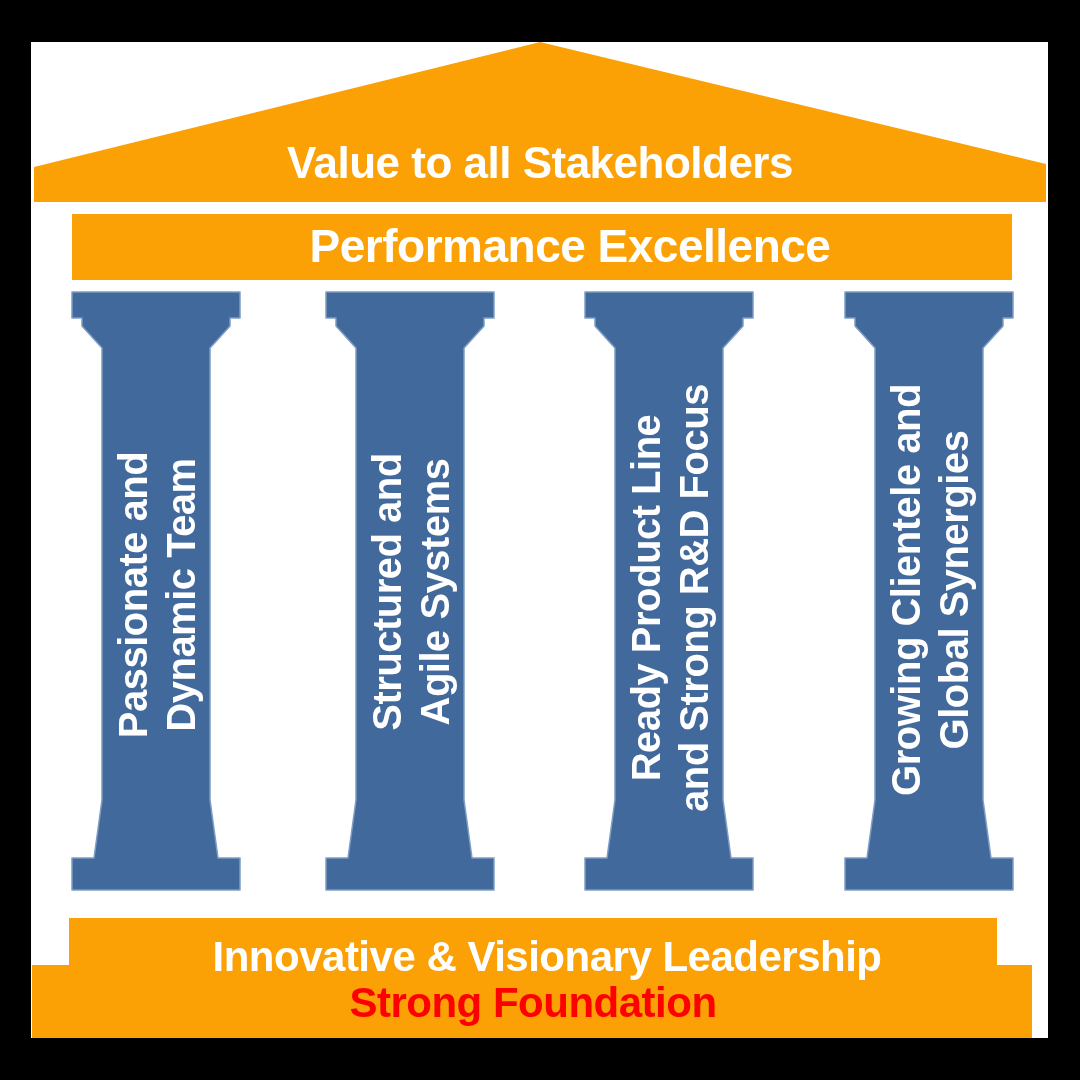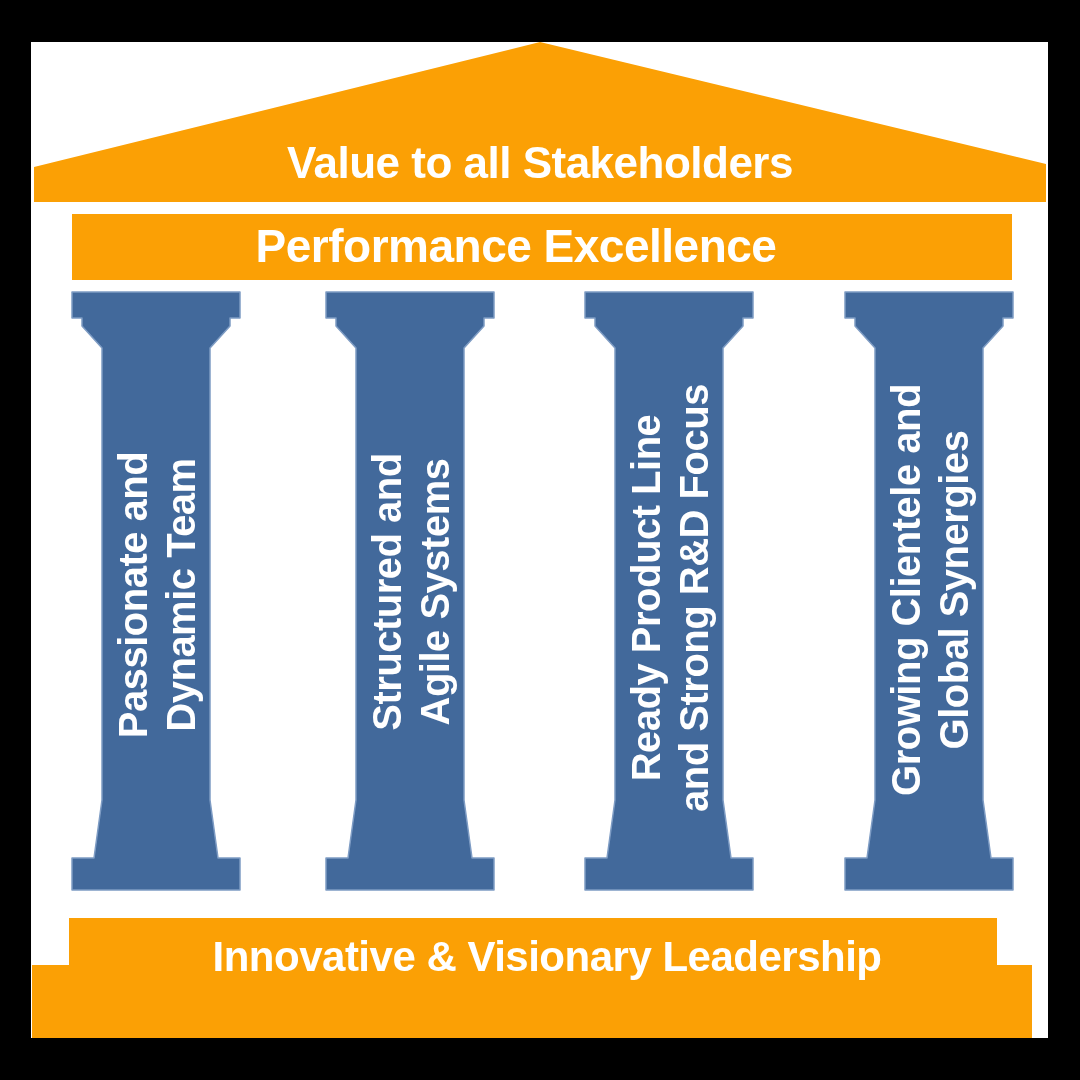--- a/index.html
+++ b/index.html
@@ -73,34 +73,35 @@
     <polygon class="pillar-shape" points="72,292 240,292 240,318 230,318 230,326 210,348 210,800 218,858 240,858 240,890 72,890 72,858 94,858 102,800 102,348 82,326 82,318 72,318"></polygon>
     <polygon class="pillar-shape" points="326,292 494,292 494,318 484,318 484,326 464,348 464,800 472,858 494,858 494,890 326,890 326,858 348,858 356,800 356,348 336,326 336,318 326,318"></polygon>
     <polygon class="pillar-shape" points="585,292 753,292 753,318 743,318 743,326 723,348 723,800 731,858 753,858 753,890 585,890 585,858 607,858 615,800 615,348 595,326 595,318 585,318"></polygon>
     <polygon class="pillar-shape" points="845,292 1013,292 1013,318 1003,318 1003,326 983,348 983,800 991,858 1013,858 1013,890 845,890 845,858 867,858 875,800 875,348 855,326 855,318 845,318"></polygon>
 
     <polygon class="orange-shape" points="69,918 997,918 997,965 1032,965 1032,1038 32,1038 32,965 69,965"></polygon>
   </svg>
 
   <div class="txt roof-title" style="left:540px; top:163px;">Value to all Stakeholders</div>
 
-  <div class="txt beam-title" style="left:516px; top:246px;">Performance Excellence</div>
+  <div class="txt beam-title" style="left:570px; top:246px;">Performance Excellence</div>
 
   <div class="pillar-label" style="left:157px; top:595px;">
     <div>Passionate and</div>
     <div>Dynamic Team</div>
   </div>
   <div class="pillar-label" style="left:411px; top:592px;">
     <div>Structured and</div>
     <div>Agile Systems</div>
   </div>
   <div class="pillar-label" style="left:670px; top:598px;">
     <div>Ready Product Line</div>
     <div>and Strong R&amp;D Focus</div>
   </div>
   <div class="pillar-label" style="left:930px; top:590px;">
     <div>Growing Clientele and</div>
     <div>Global Synergies</div>
   </div>
 
   <div class="txt foundation-l1" style="left:533px; top:957px;margin-left:14px;">Innovative &amp; Visionary Leadership</div>
+  <div class="txt foundation-l2" style="left:533px; top:1003px;">Strong Foundation</div>
 
 </div>
 
 </body></html>

